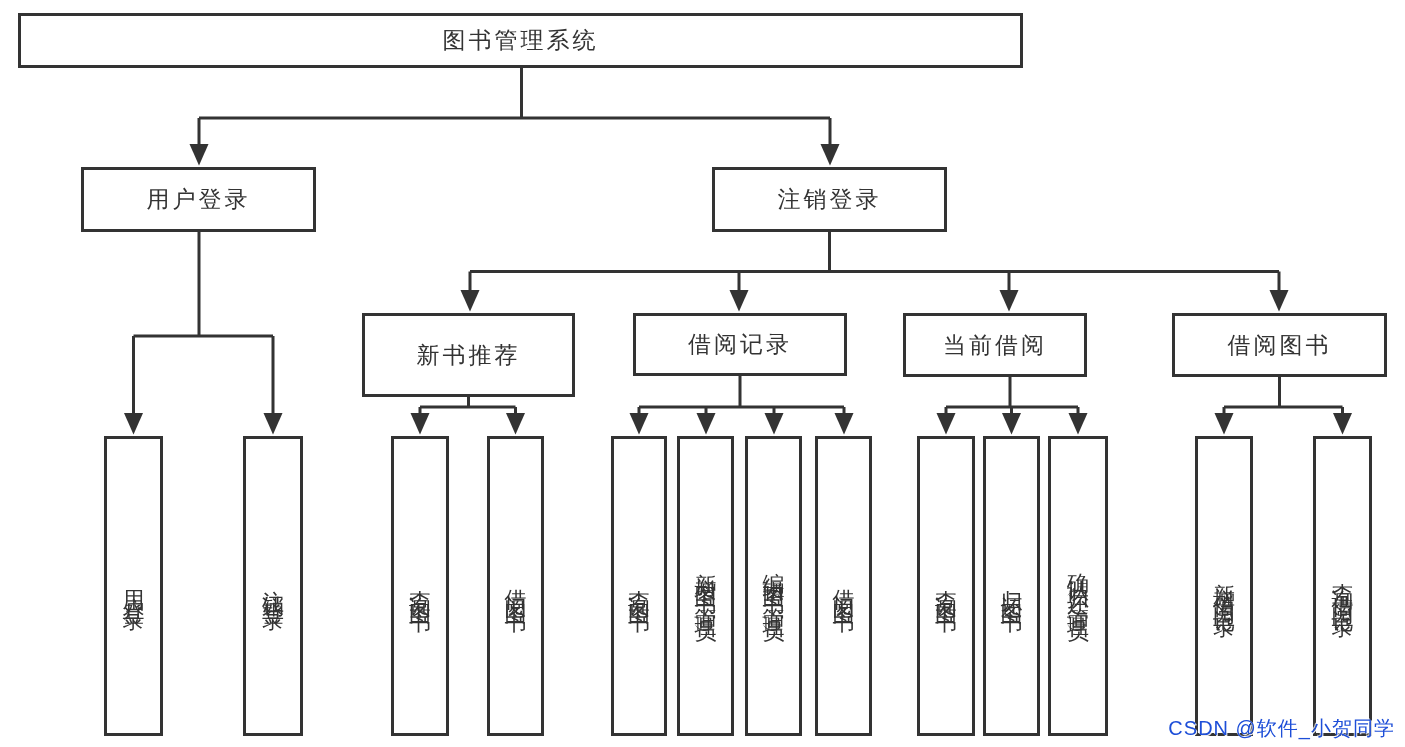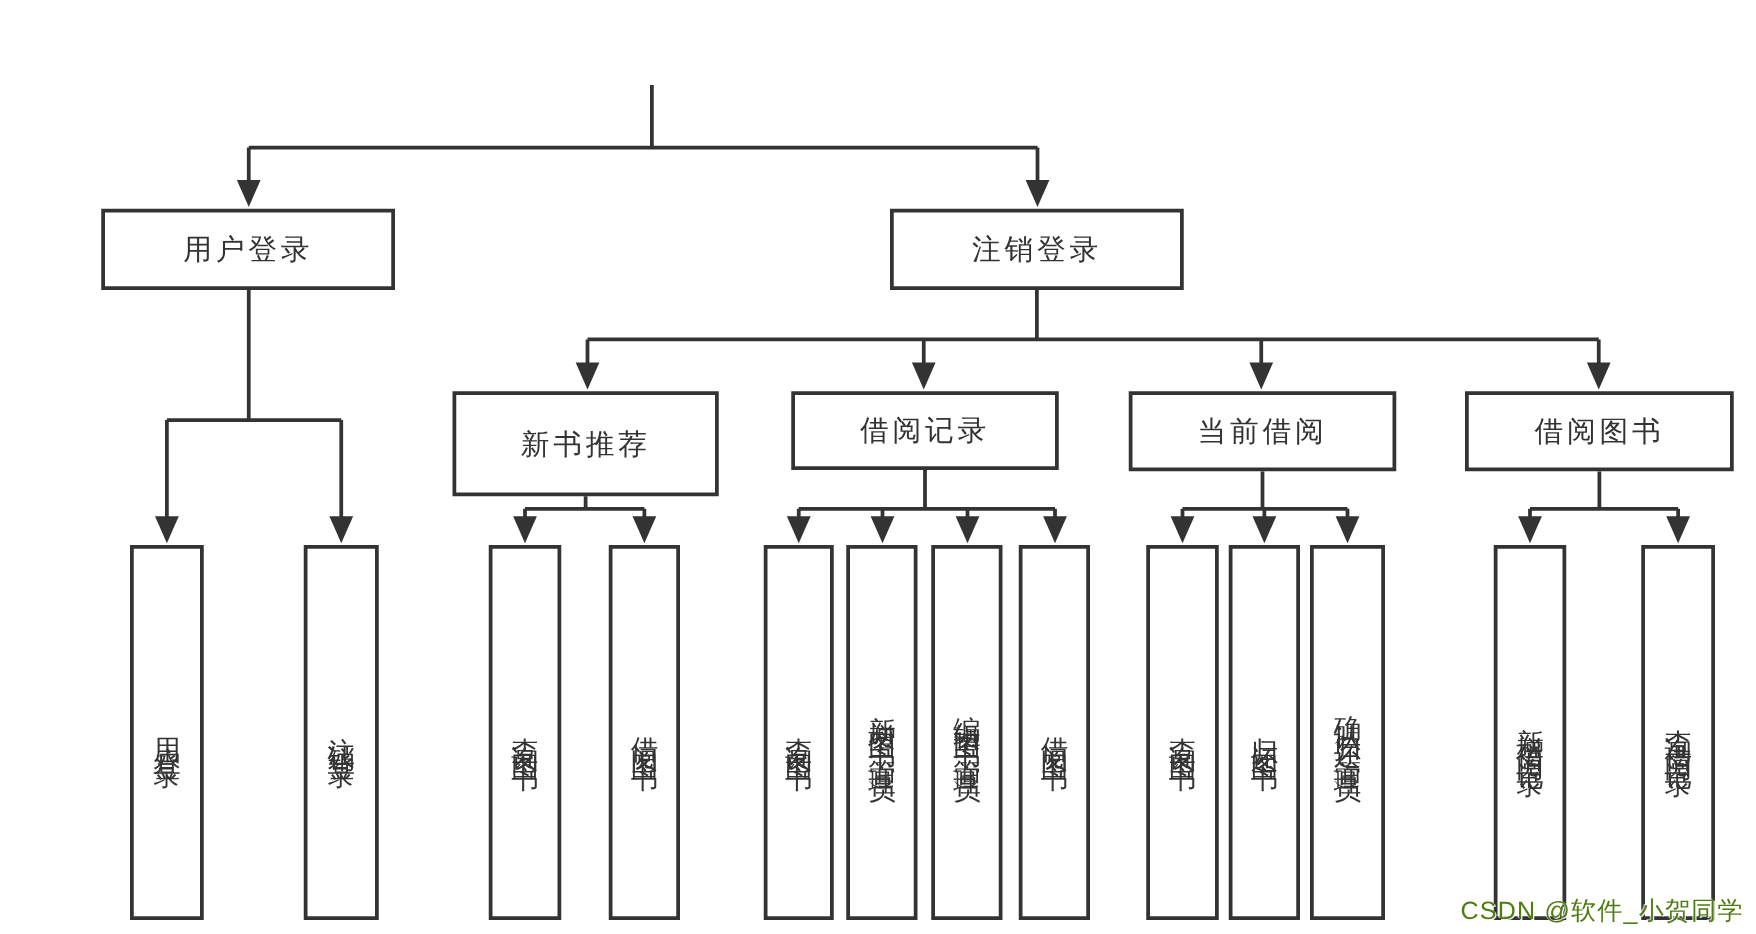--- a/index.html
+++ b/index.html
@@ -37,21 +37,21 @@
     font-size: 22px;
     letter-spacing: 7px;
     line-height: 1;
     white-space: nowrap;
   }
   .watermark {
     position: absolute;
     right: 10px;
     bottom: 5px;
     font-size: 20px;
-    color: #4d7c0f;
+    color: #1d4ed8;
     letter-spacing: 1px;
     text-shadow: 1px 1px 0 rgba(255,255,255,0.9), -1px -1px 0 rgba(255,255,255,0.7);
     white-space: nowrap;
   }
 </style>
 </head>
 <body>
 
 <div class="stage">
 
@@ -81,35 +81,38 @@
       <polygon points="764.5,413 783.5,413 774,434.5"></polygon>
       <polygon points="834.5,413 853.5,413 844,434.5"></polygon>
       <polygon points="936.5,413 955.5,413 946,434.5"></polygon>
       <polygon points="1002,413 1021,413 1011.5,434.5"></polygon>
       <polygon points="1068.5,413 1087.5,413 1078,434.5"></polygon>
       <polygon points="1214.5,413 1233.5,413 1224,434.5"></polygon>
       <polygon points="1333,413 1352,413 1342.5,434.5"></polygon>
     </g>
   </svg>
 
+  <div class="box h" style="left:18px; top:13px; width:1005px; height:55px">
+    <span class="lbl">图书管理系统</span>
+  </div>
 
   <div class="box h" style="left:81px; top:167px; width:235px; height:65px">
     <span class="lbl">用户登录</span>
   </div>
   <div class="box h" style="left:712px; top:167px; width:235px; height:65px">
     <span class="lbl">注销登录</span>
   </div>
 
   <div class="box h" style="left:362px; top:313px; width:213px; height:84px">
     <span class="lbl">新书推荐</span>
   </div>
   <div class="box h" style="left:633px; top:313px; width:214px; height:63px">
     <span class="lbl">借阅记录</span>
   </div>
-  <div class="box h" style="left:903px; top:313px; width:214px; height:64px">
+  <div class="box h" style="left:903px; top:313px; width:184px; height:64px">
     <span class="lbl">当前借阅</span>
   </div>
   <div class="box h" style="left:1172px; top:313px; width:215px; height:64px">
     <span class="lbl">借阅图书</span>
   </div>
 
   <div class="box v" style="left:104px; top:436px; width:59px; height:300px">
     <span class="lbl">用户登录</span>
   </div>
   <div class="box v" style="left:243px; top:436px; width:60px; height:300px">

